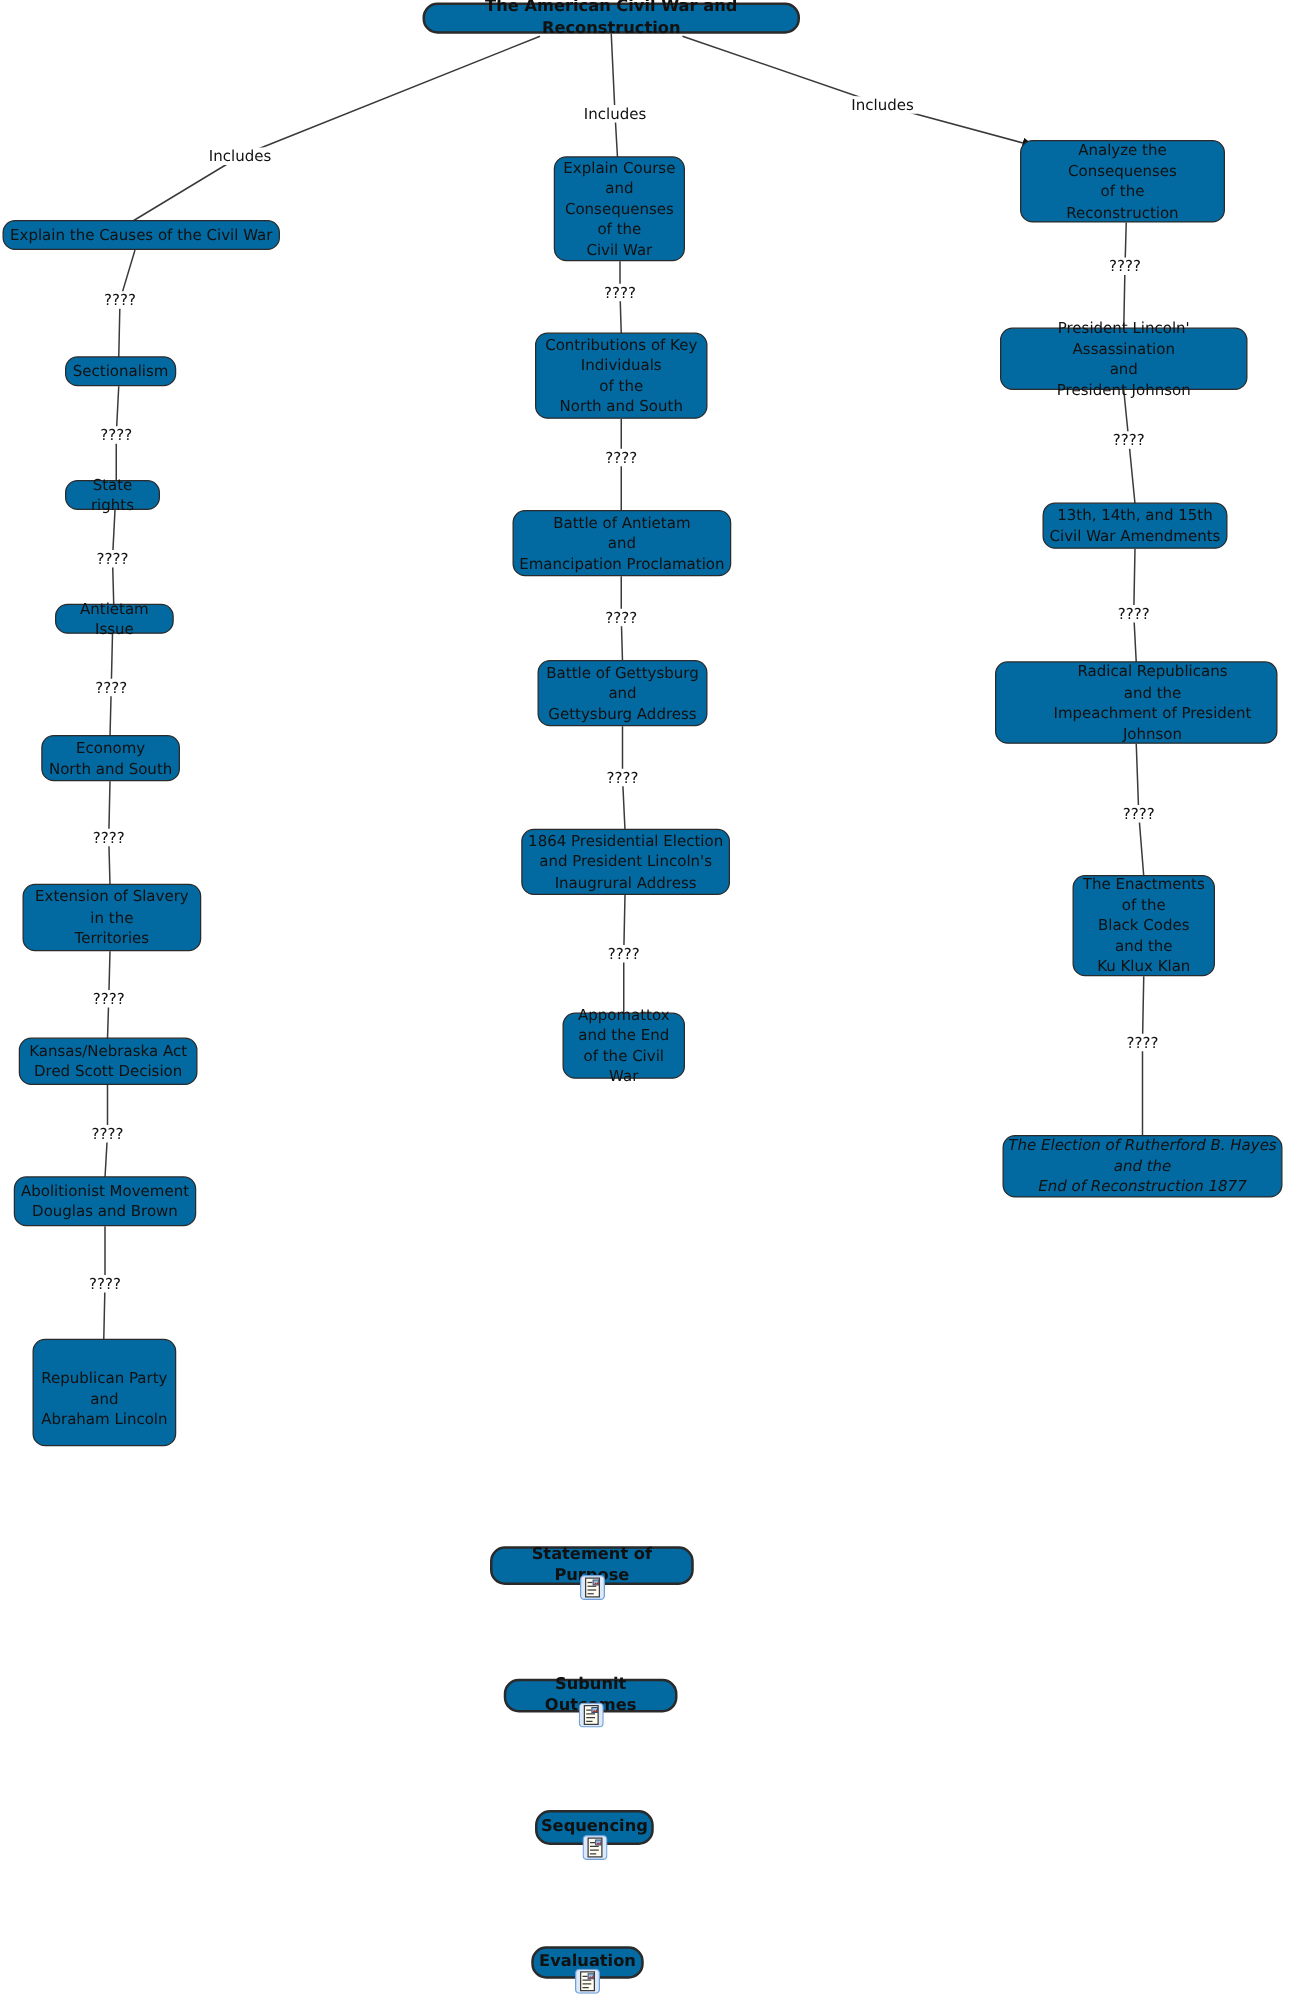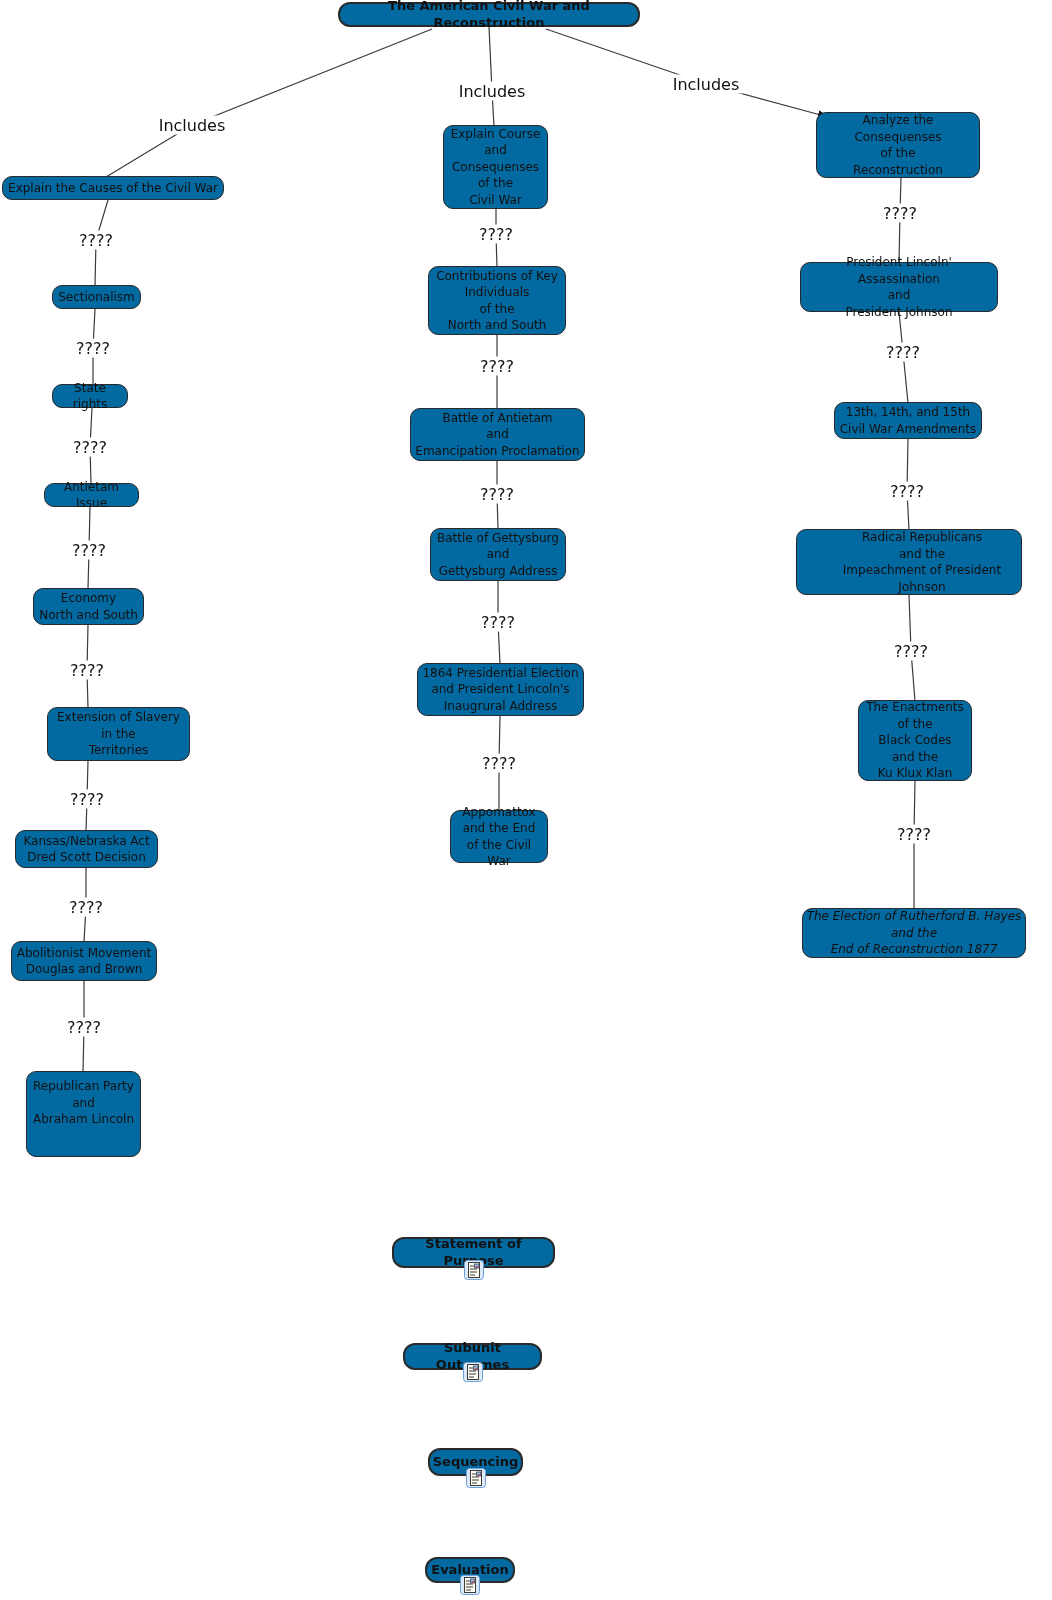--- a/index.html
+++ b/index.html
@@ -35,27 +35,27 @@
     padding: 1px 3px;
   }
   .node.bold {
     font-weight: bold;
     font-size: 13px;
     border-width: 2px;
     border-radius: 12px;
   }
   .node.valign-top {
     align-items: flex-start;
-    padding-top: 6px;
+    padding-top: 22px;
   }
   .connector-label {
     position: absolute;
     z-index: 1;
     background: #ffffff;
-    font-size: 16px;
+    font-size: 12px;
     color: #111111;
     padding: 0 3px;
     transform: translate(-50%, -50%);
     white-space: nowrap;
   }
   .res-icon {
     position: absolute;
     z-index: 3;
     width: 20px; height: 20px;
     transform: translateX(-50%);
@@ -93,21 +93,21 @@
       <polyline points="909,595 911,651 915,701" fill="none" stroke="#3a3a3a" stroke-width="1.2"></polyline>
       <polyline points="915,781 914,834 914,909" fill="none" stroke="#3a3a3a" stroke-width="1.2"></polyline>
     </svg>
 <div class="node bold" style="left: 338px; top: 2px; width: 302px; height: 25px;">The American Civil War and Reconstruction</div>
     <div class="node" style="left: 2px; top: 176px; width: 222px; height: 24px;">Explain the Causes of the Civil War</div>
     <div class="node" style="left: 52px; top: 285px; width: 89px; height: 24px;">Sectionalism</div>
     <div class="node" style="left: 52px; top: 384px; width: 76px; height: 24px;">State rights</div>
     <div class="node" style="left: 44px; top: 483px; width: 95px; height: 24px;">Antietam Issue</div>
     <div class="node" style="left: 33px; top: 588px; width: 111px; height: 37px;">Economy
 North and South</div>
-    <div class="node" style="left: 18px; top: 707px; width: 143px; height: 54px; margin-left: 29px;">Extension of Slavery
+    <div class="node" style="left: 18px; top: 707px; width: 143px; height: 54px;">Extension of Slavery
 in the
 Territories</div>
     <div class="node" style="left: 15px; top: 830px; width: 143px; height: 38px;">Kansas/Nebraska Act
 Dred Scott Decision</div>
     <div class="node" style="left: 11px; top: 941px; width: 146px; height: 40px;">Abolitionist Movement
 Douglas and Brown</div>
     <div class="node valign-top" style="left: 26px; top: 1071px; width: 115px; height: 86px;">Republican Party
 and
 Abraham Lincoln</div>
     <div class="node" style="left: 443px; top: 125px; width: 105px; height: 84px;">Explain Course

